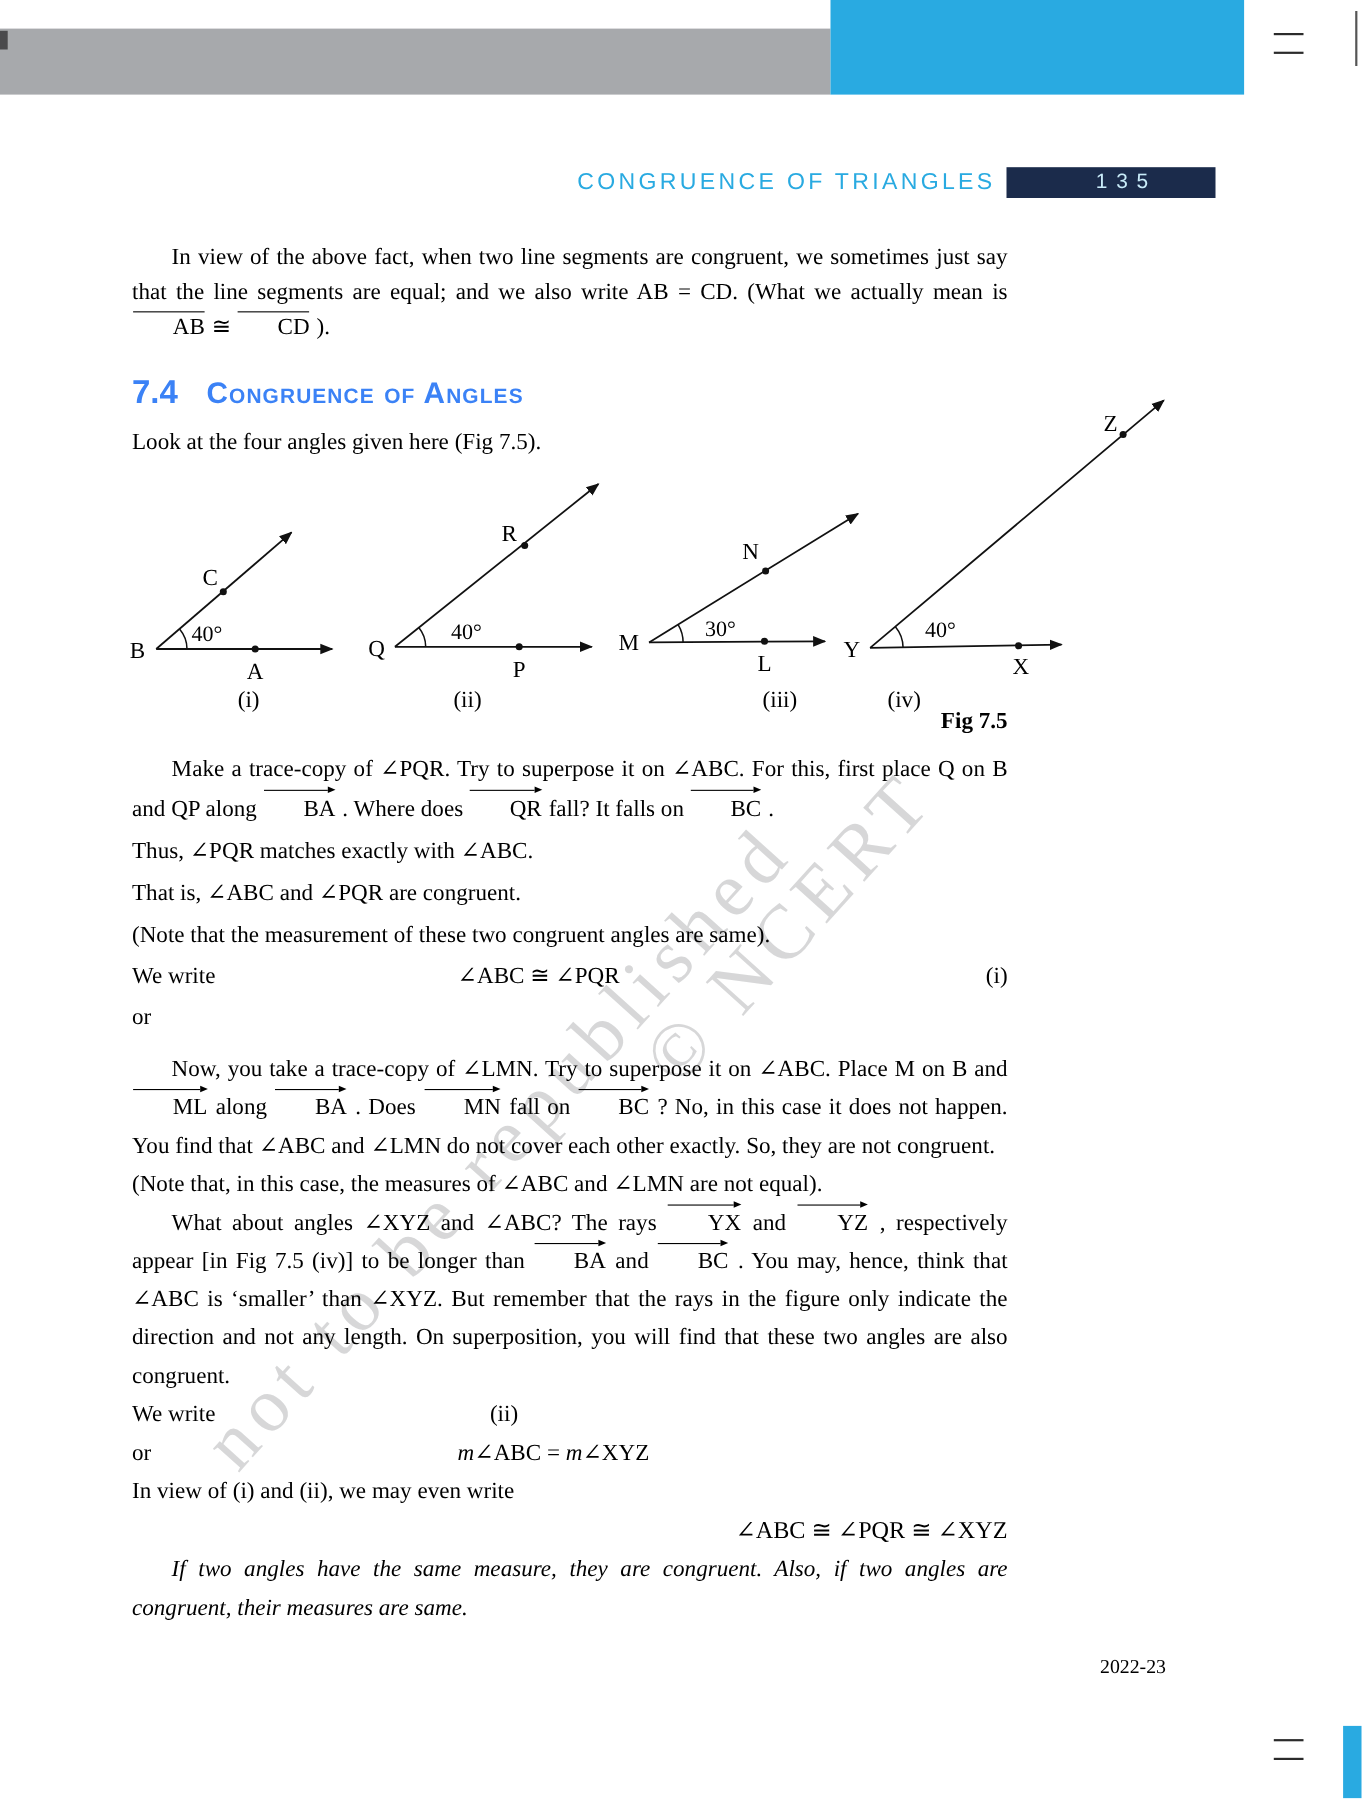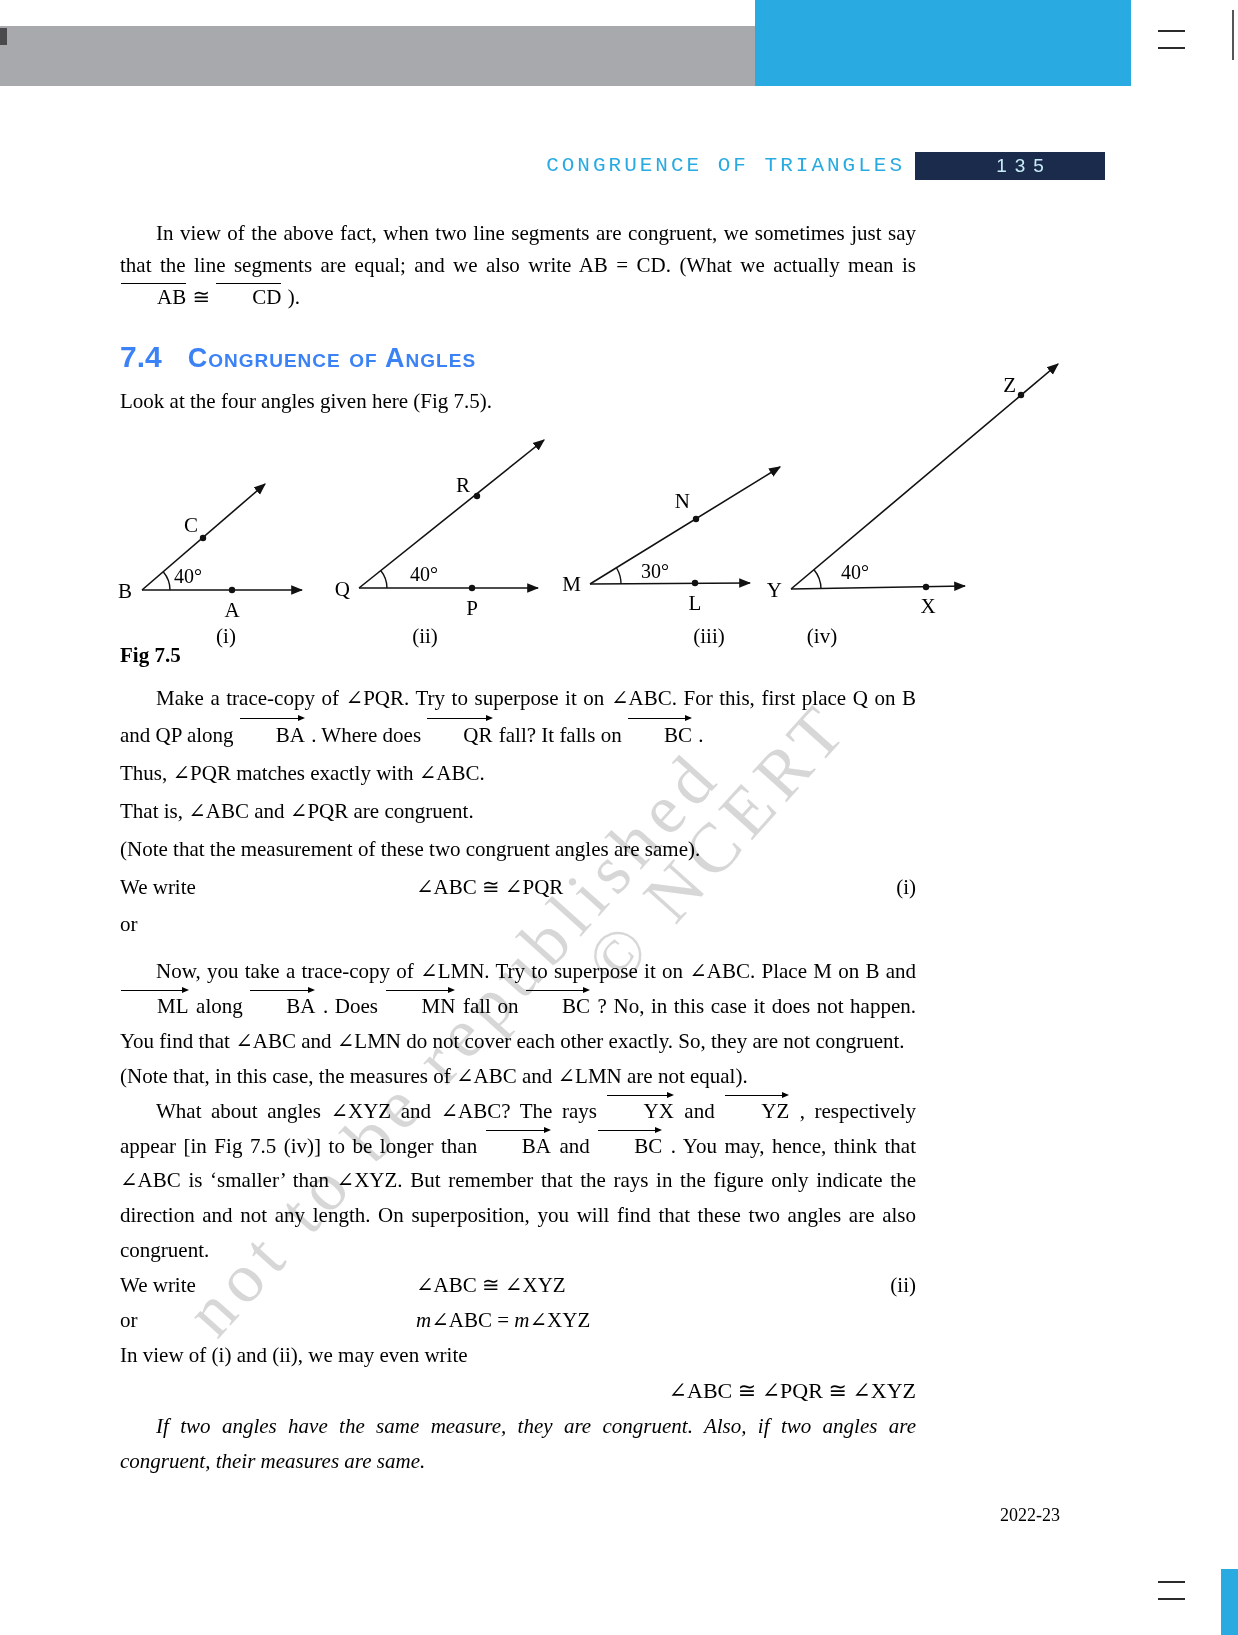--- a/index.html
+++ b/index.html
@@ -10,21 +10,21 @@
   .bar-gray{position:absolute;left:0;top:26px;width:755px;height:60px;background:#a7a9ac;}
   .bar-cyan{position:absolute;left:755px;top:0;width:376px;height:86px;background:#29aae1;}
   .corner-notch{position:absolute;left:0;top:28px;width:7px;height:17px;background:#4a4a4c;}
   .reg{position:absolute;left:1158px;width:27px;height:2px;background:#2b2b2b;}
   .reg-t1{top:30px;} .reg-t2{top:47px;} .reg-b1{top:1581px;} .reg-b2{top:1598px;}
   .edge-line{position:absolute;right:4px;top:10px;width:2px;height:50px;background:#555;}
   .bar-cyan-bottom{position:absolute;left:1221px;top:1569px;width:17px;height:66px;background:#29aae1;}
 
   
   .running-head{position:absolute;left:0;top:150px;width:1238px;height:32px;z-index:3;}
-  .rh-title{position:absolute;right:333px;top:4px;font-family:Liberation Mono, monospace;font-size:21px;letter-spacing:3px;color:#29aae1;font-weight:500;white-space:nowrap;}
+  .rh-title{position:absolute;right:333px;top:4px;font-family:Liberation Sans, sans-serif;font-size:21px;letter-spacing:3px;color:#29aae1;font-weight:500;white-space:nowrap;}
   .page-badge{position:absolute;left:915px;top:2px;width:170px;height:28px;background:#1b2b4b;display:flex;align-items:center;justify-content:center;padding-left:20px;}
   .page-badge span{font-family:"Liberation Sans",sans-serif;font-size:19px;letter-spacing:8px;color:#c9ecf9;margin-right:-8px;}
 
   
   .wm{position:absolute;z-index:1;color:#b7b8ba;opacity:0.55;font-size:70px;letter-spacing:8px;white-space:nowrap;transform-origin:left center;font-family:"Liberation Serif",serif;}
   .wm1{left:600px;top:935px;transform:rotate(-48deg);}
   .wm2{left:200px;top:1285px;transform:rotate(-48deg);}
 
   
   .content{position:absolute;left:120px;top:218px;width:796px;z-index:2;}
@@ -32,21 +32,21 @@
   .body{font-size:21px;line-height:1.52;}
   .j{text-align:justify;}
   .indent{text-indent:36px;}
   .it{font-style:italic;}
 
   .section-head{margin-top:26px;margin-bottom:12px;color:#3b82f6;font-family:"Liberation Sans",sans-serif;font-weight:bold;white-space:nowrap;}
   .section-num{font-size:30px;margin-right:26px;display:inline-block;vertical-align:baseline;}
   .section-title{font-size:27px;font-variant:small-caps;letter-spacing:1px;display:inline-block;vertical-align:baseline;}
 
   .fig-spacer{height:222px;}
-  .fig-caption{font-size:21px;font-weight:bold;text-align:left;line-height:30px;}
+  .fig-caption{font-size:21px;font-weight:bold;text-align:right;line-height:30px;}
 
   .blk18{margin-top:10px;}
   .blk18 .body,.blk18 .eq-row{line-height:1.8;}
   .blk17{margin-top:10px;}
   .blk17 .body,.blk17 .eq-row{line-height:1.66;}
 
   .eq-row{display:flex;font-size:21px;gap:46px;}
   .eq-label{width:250px;flex:0 0 250px;}
   .eq-formula{flex:1 1 auto;}
   .eq-num{flex:0 0 55px;text-align:right;}
@@ -124,21 +124,20 @@
       </div>
     </div>
 
     <div class="blk17">
       <p class="body j indent">Now, you take a trace-copy of ∠LMN. Try to superpose it on ∠ABC. Place M on B and <span class="ray">ML</span> along <span class="ray">BA</span> . Does <span class="ray">MN</span> fall on <span class="ray">BC</span> ? No, in this case it does not happen. You find that ∠ABC and ∠LMN do not cover each other exactly. So, they are not congruent.</p>
       <p class="body">(Note that, in this case, the measures of ∠ABC and ∠LMN are not equal).</p>
       <p class="body j indent">What about angles ∠XYZ and ∠ABC? The rays <span class="ray">YX</span> and <span class="ray">YZ</span> , respectively appear [in Fig 7.5 (iv)] to be longer than <span class="ray">BA</span> and <span class="ray">BC</span> . You may, hence, think that ∠ABC is ‘smaller’ than ∠XYZ. But remember that the rays in the figure only indicate the direction and not any length. On superposition, you will find that these two angles are also congruent.</p>
 
       <div class="eq-row">
         <span class="eq-label">We write</span>
-        <span class="eq-formula">∠ABC ≅ ∠XYZ</span>
         <span class="eq-num">(ii)</span>
       </div>
       <div class="eq-row">
         <span class="eq-label">or</span>
         <span class="eq-formula"><span class="it">m</span>∠ABC = <span class="it">m</span>∠XYZ</span>
       </div>
 
       <p class="body">In view of (i) and (ii), we may even write</p>
       <p class="body centered-eq">∠ABC ≅ ∠PQR ≅ ∠XYZ</p>
       <p class="body it j indent">If two angles have the same measure, they are congruent. Also, if two angles are congruent, their measures are same.</p>

